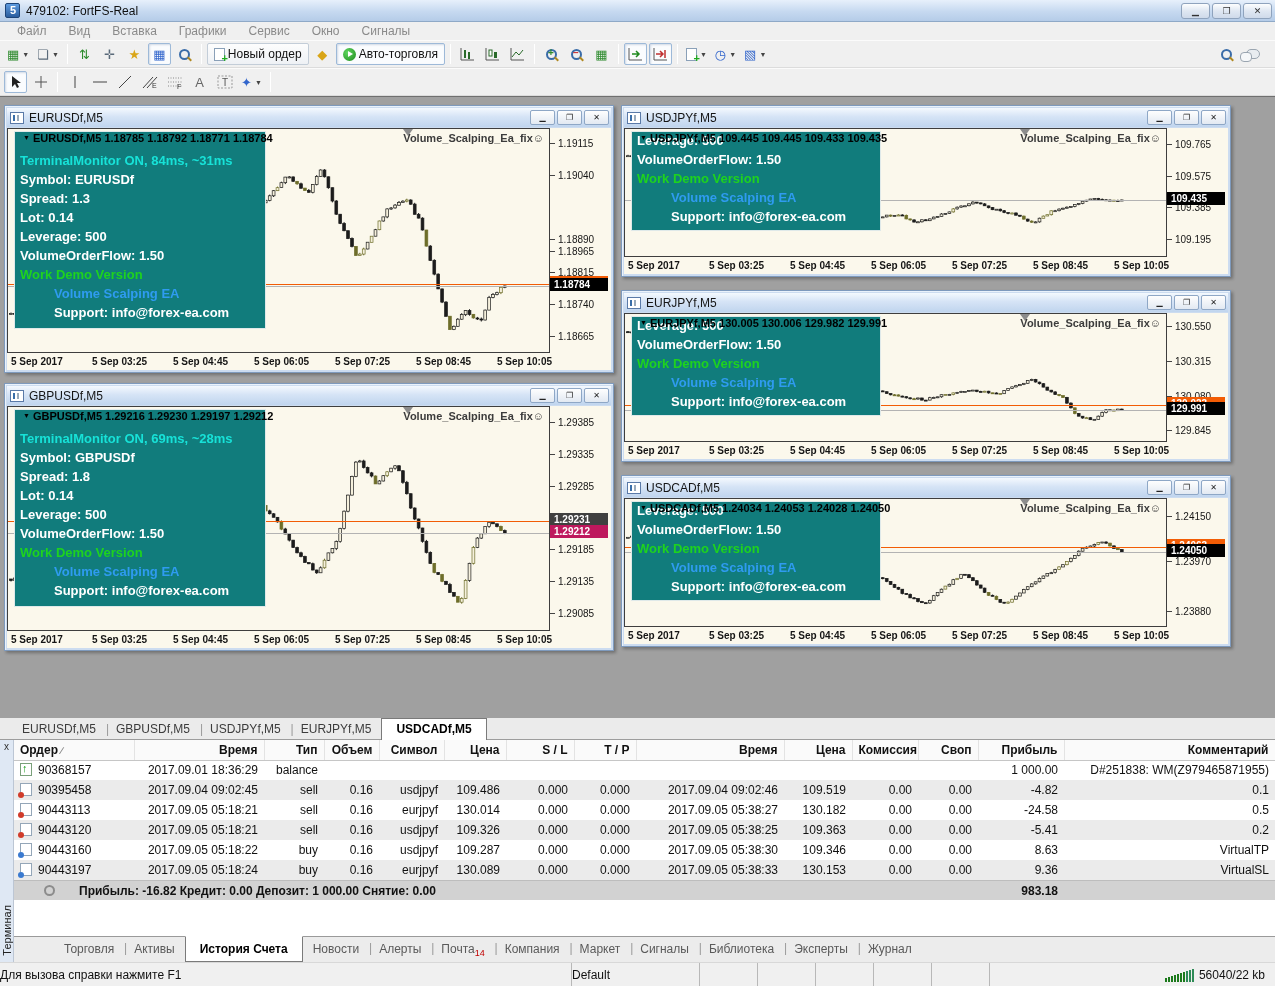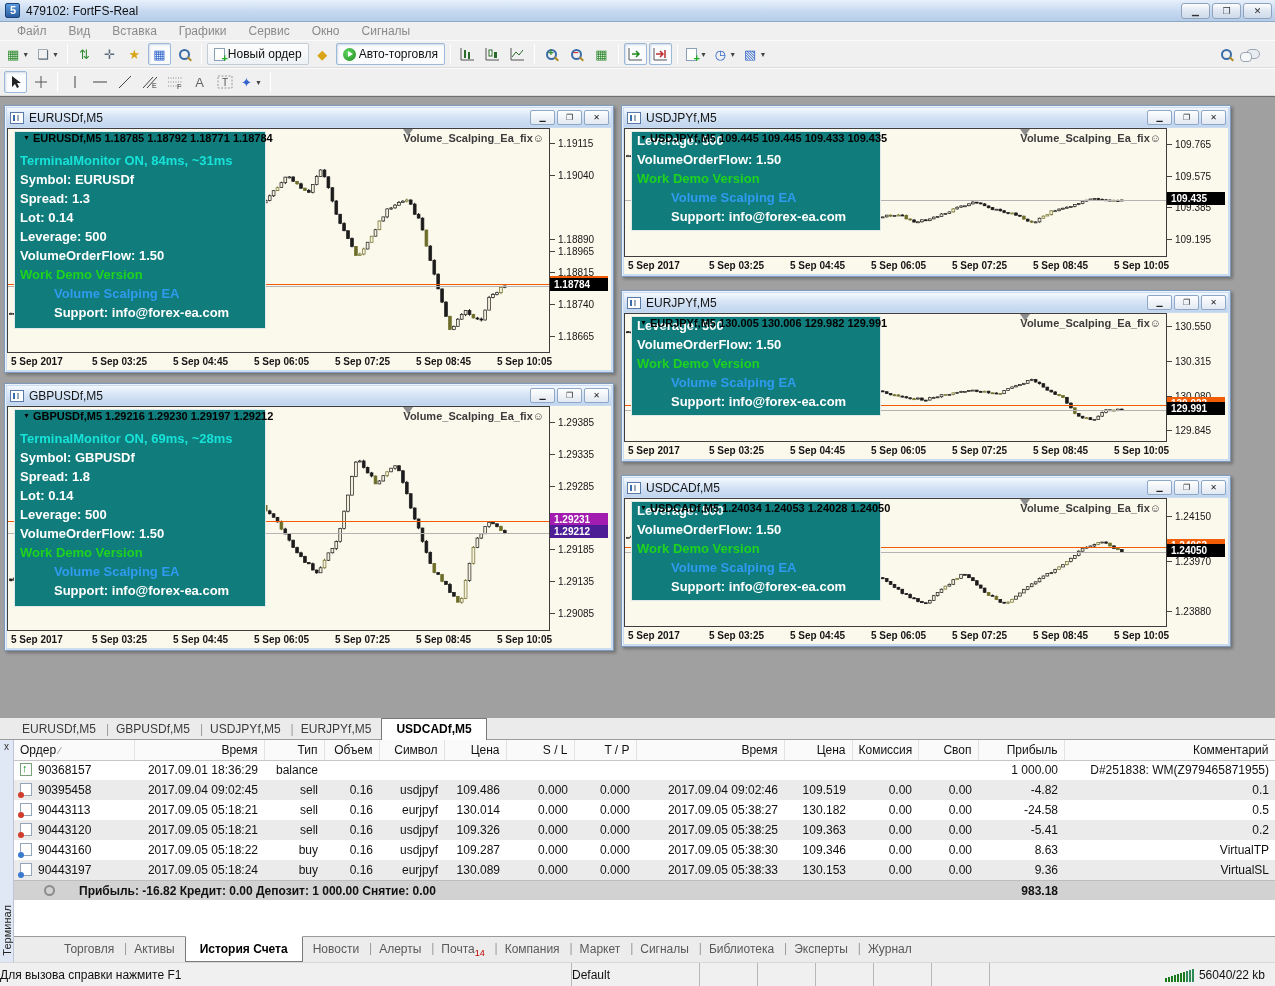--- a/index.html
+++ b/index.html
@@ -85,21 +85,21 @@
   .ctab.active { background:#fff; border:1px solid #7a7a7a; border-bottom:none; font-weight:bold;
     padding:3px 14px 4px 14px; margin-bottom:-1px; z-index:2; color:#000; }
 
   
   .terminal { height:222px; display:flex; background:#fff; }
   .t-side { width:14px; background:#dfe8f4; border-right:1px solid #bcC6d4; display:flex; flex-direction:column; align-items:center; }
   .t-close { font-size:10px; color:#333; line-height:12px; margin-top:1px; }
   .t-vlabel { writing-mode:vertical-rl; transform:rotate(180deg); font-size:11px; color:#222; margin-top:auto; margin-bottom:6px; }
   .t-main { flex:1; display:flex; flex-direction:column; overflow:hidden; }
   table.hist { border-collapse:collapse; table-layout:fixed; width:1261px; font-size:12px; }
-  table.hist th { height:20px; font-weight:normal; text-align:right; padding:0 6px; background:#fafafa;
+  table.hist th { height:20px; font-weight:bold; text-align:right; padding:0 6px; background:#fafafa;
     border-right:1px solid #e3e3e3; border-bottom:1px solid #c6c6c6; white-space:nowrap; }
   table.hist th:first-child { text-align:left; }
   table.hist td { height:20px; padding:0 6px; text-align:right; white-space:nowrap; overflow:hidden; }
   table.hist td.c1 { text-align:left; }
   table.hist tr.alt { background:#ebebeb; }
   .rowico { display:inline-block; width:12px; height:13px; position:relative; vertical-align:-2px; margin-right:6px; }
   .rowico .page { position:absolute; inset:0; background:#fff; border:1px solid #94a6b8; }
   .rowico .dot { position:absolute; left:-2px; bottom:-2px; width:6px; height:6px; border-radius:50%; }
   .rowico.sell .dot { background:#d03b2a; } .rowico.buy .dot { background:#3a7ad0; }
   .rowico.balance .page { border-color:#7aa07a; }
@@ -928,22 +928,22 @@
           </div>
           <div class="tick" style="top: 137px;">
             <span>1.29185</span>
           </div>
           <div class="tick" style="top: 169px;">
             <span>1.29135</span>
           </div>
           <div class="tick" style="top: 201px;">
             <span>1.29085</span>
           </div>
-          <div class="pbadge" style="top: 107px; background: #a21caf;">1.29231</div>
-          <div class="pbadge" style="top: 119px; background: #4c1d95;">1.29212</div>
+          <div class="pbadge" style="top: 107px; background: #404040;">1.29231</div>
+          <div class="pbadge" style="top: 119px; background: #be185d;">1.29212</div>
         </div>
         <div class="taxis">
           <span class="tlab" style="left: 4px;">5 Sep 2017</span>
           <span class="tlab" style="left: 85px;">5 Sep 03:25</span>
           <span class="tlab" style="left: 166px;">5 Sep 04:45</span>
           <span class="tlab" style="left: 247px;">5 Sep 06:05</span>
           <span class="tlab" style="left: 328px;">5 Sep 07:25</span>
           <span class="tlab" style="left: 409px;">5 Sep 08:45</span>
           <span class="tlab" style="left: 490px;">5 Sep 10:05</span>
         </div>

